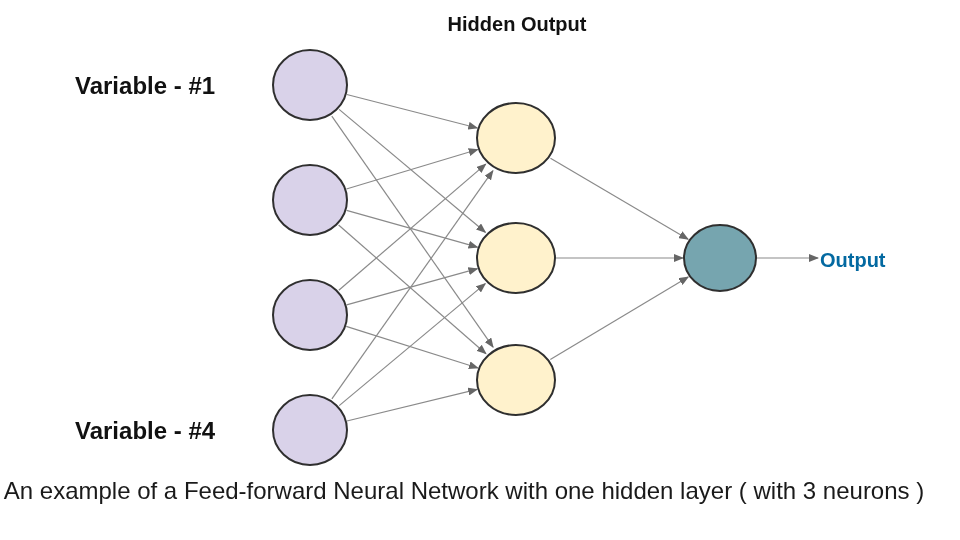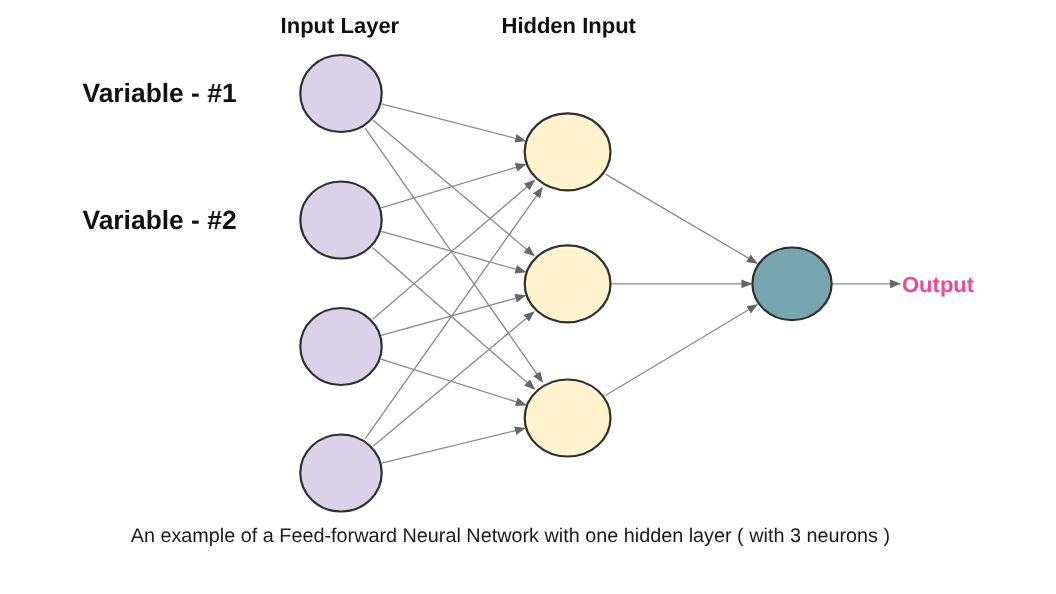--- a/index.html
+++ b/index.html
@@ -36,49 +36,48 @@
     color: #111111;
     white-space: nowrap;
   }
   .output-label {
     position: absolute;
     left: 820px;
     top: 260px;
     transform: translateY(-50%);
     font-size: 20px;
     font-weight: 700;
-    color: #ec4899;
+    color: #0369a1;
     white-space: nowrap;
   }
   .caption {
     position: absolute;
     left: 464px;
     top: 477px;
     transform: translateX(-50%);
-    font-size: 18px;
+    font-size: 24px;
     font-weight: 400;
     color: #1a1a1a;
     white-space: nowrap;
   }
   svg.network {
     position: absolute;
     left: 0;
     top: 0;
   }
 </style>
 </head>
 <body>
 
 <div class="canvas">
 
-  <div class="layer-header header-input">Input Layer</div>
-  <div class="layer-header header-hidden">Hidden Input</div>
+  <div class="layer-header header-hidden">Hidden Output</div>
 
   <div class="var-label" style="top:86px">Variable - #1</div>
-  <div class="var-label" style="top:201px">Variable - #2</div>
+  <div class="var-label" style="top:431px">Variable - #4</div>
 
   <div class="output-label">Output</div>
 
   <div class="caption">An example of a Feed-forward Neural Network with one hidden layer ( with 3 neurons )</div>
 
   <svg class="network" width="960" height="540">
       <defs>
         <marker id="arrow" markerWidth="10" markerHeight="8" refX="9" refY="4" orient="auto" markerUnits="userSpaceOnUse">
           <path d="M0,0 L10,4 L0,8 Z" fill="#666666"></path>
         </marker>

